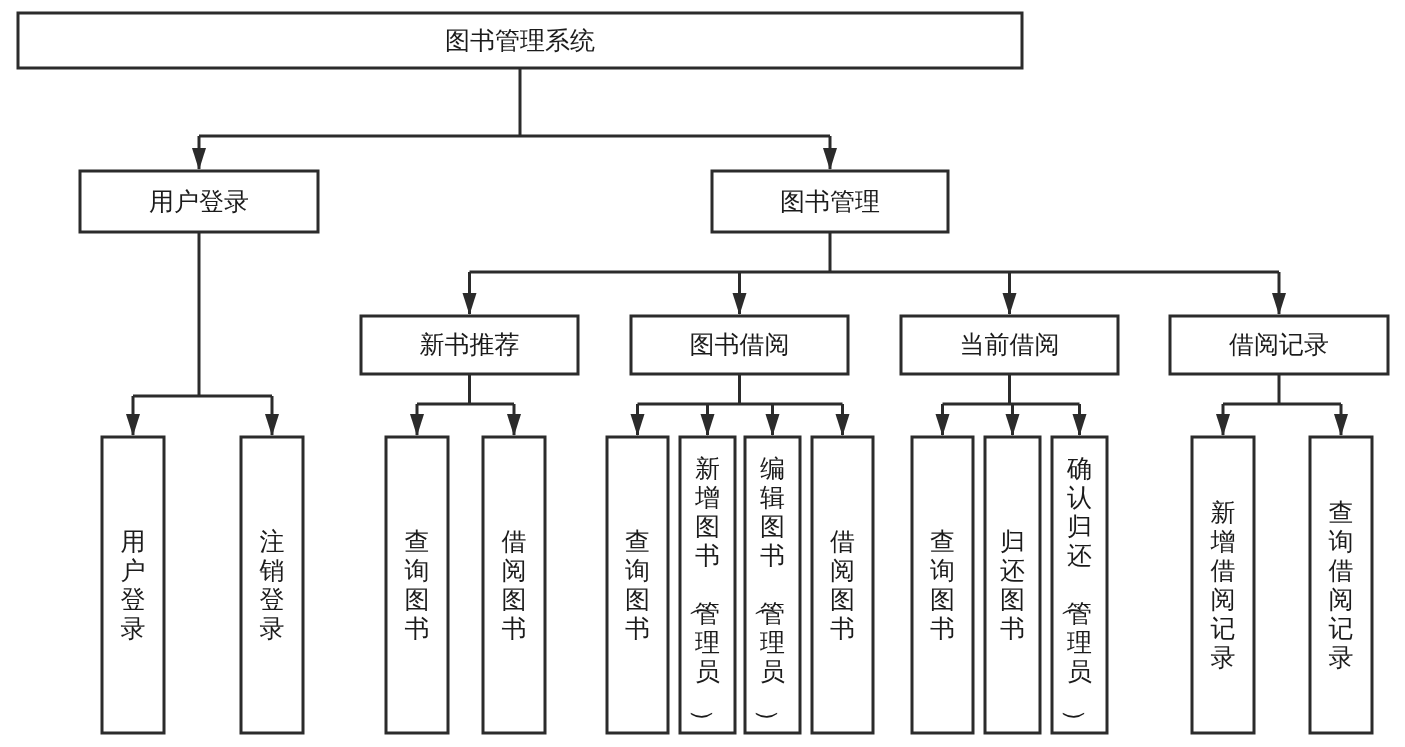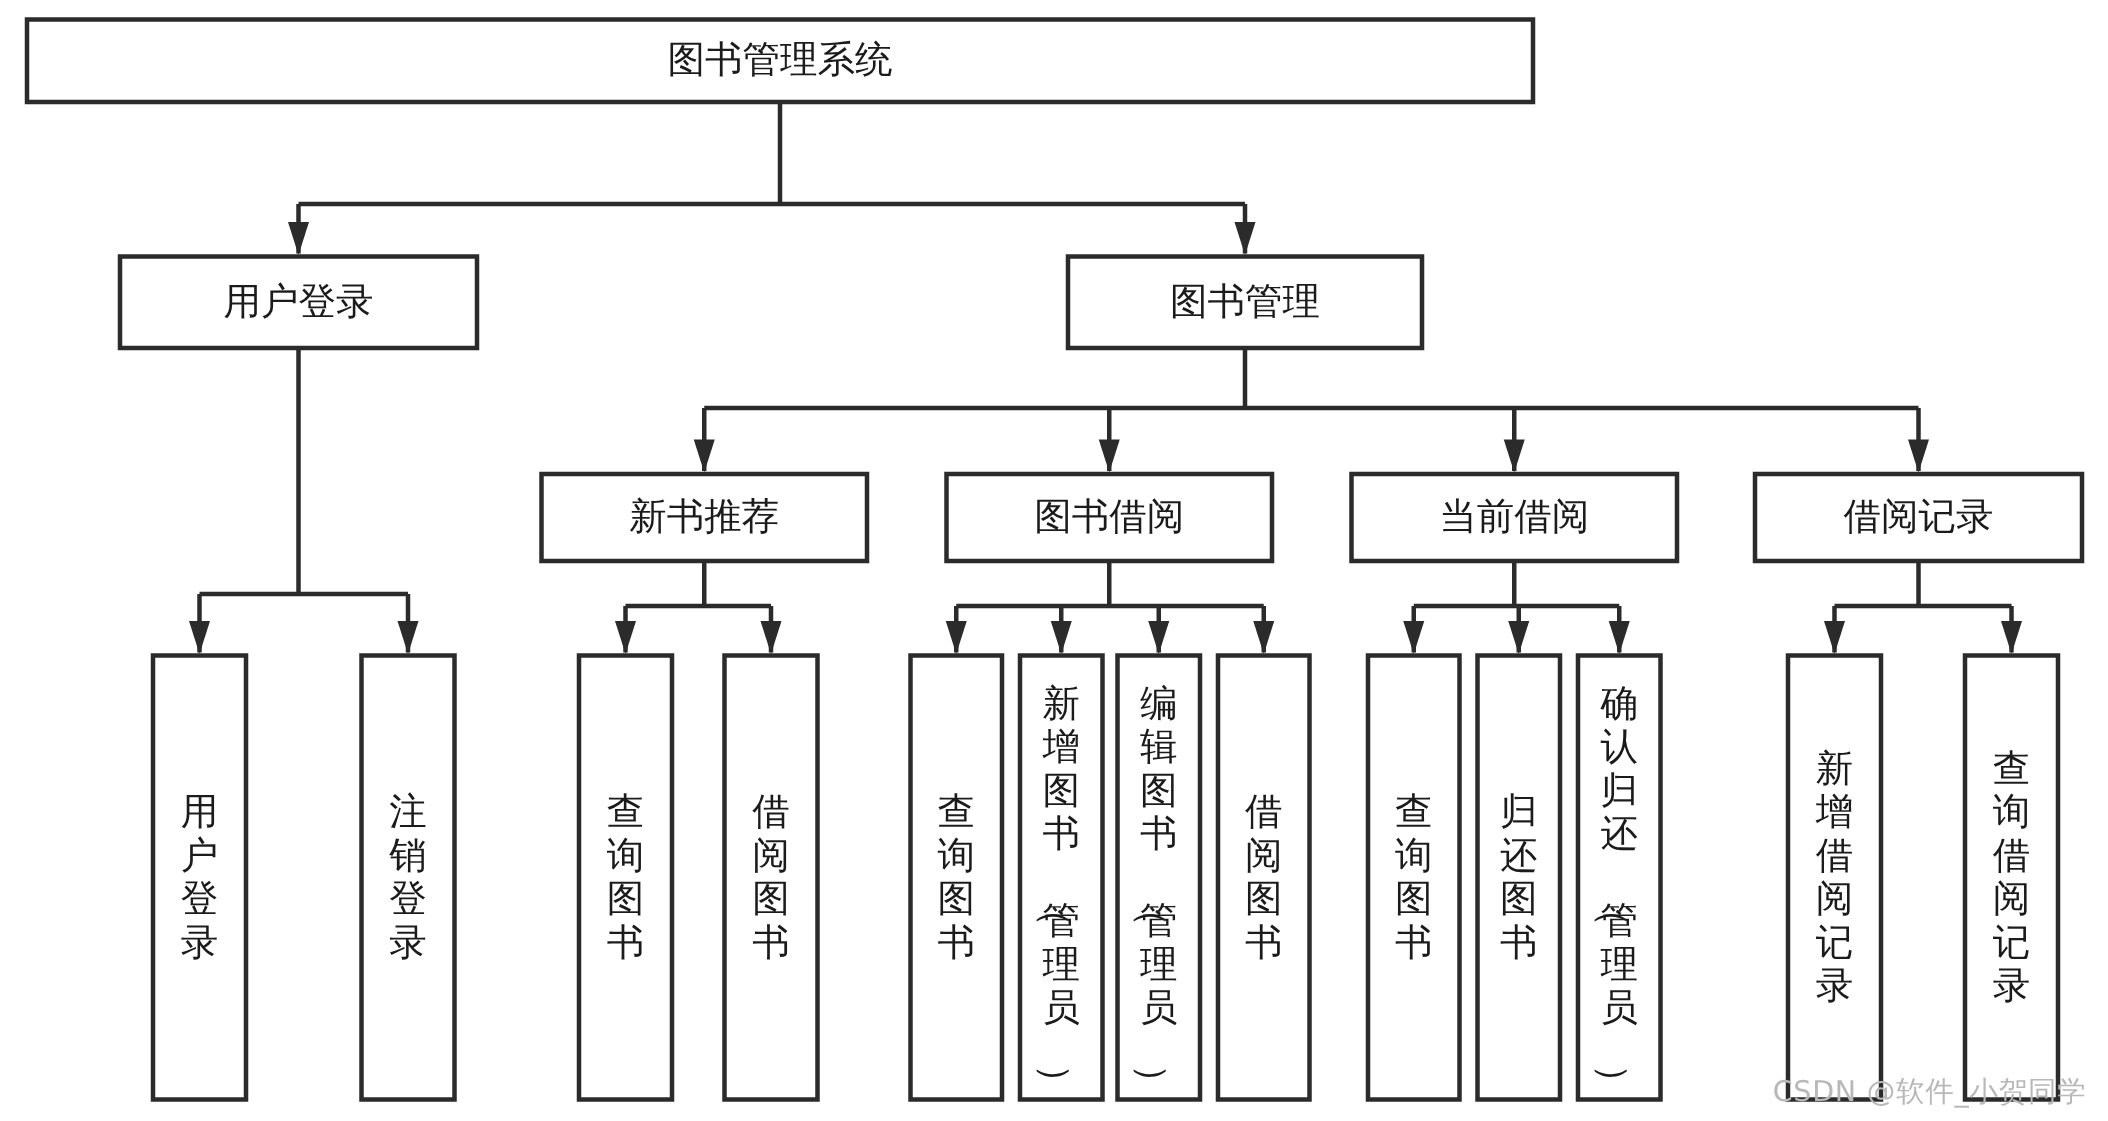--- a/index.html
+++ b/index.html
@@ -215,15 +215,14 @@
           <rect x="1192" y="437" width="62" height="296" class="node-rect"></rect>
           <text x="1223" y="520.62" class="node-label-v"><tspan x="1223" dy="0">新</tspan><tspan x="1223" dy="29">增</tspan><tspan x="1223" dy="29">借</tspan><tspan x="1223" dy="29">阅</tspan><tspan x="1223" dy="29">记</tspan><tspan x="1223" dy="29">录</tspan></text>
         </g>
         <g>
           <rect x="1310" y="437" width="62" height="296" class="node-rect"></rect>
           <text x="1341" y="520.62" class="node-label-v"><tspan x="1341" dy="0">查</tspan><tspan x="1341" dy="29">询</tspan><tspan x="1341" dy="29">借</tspan><tspan x="1341" dy="29">阅</tspan><tspan x="1341" dy="29">记</tspan><tspan x="1341" dy="29">录</tspan></text>
         </g>
       </g>
   </svg>
 
-  <div class="watermark">CSDN @软件_小贺同学</div>
 
 </div>
 
 </body></html>

